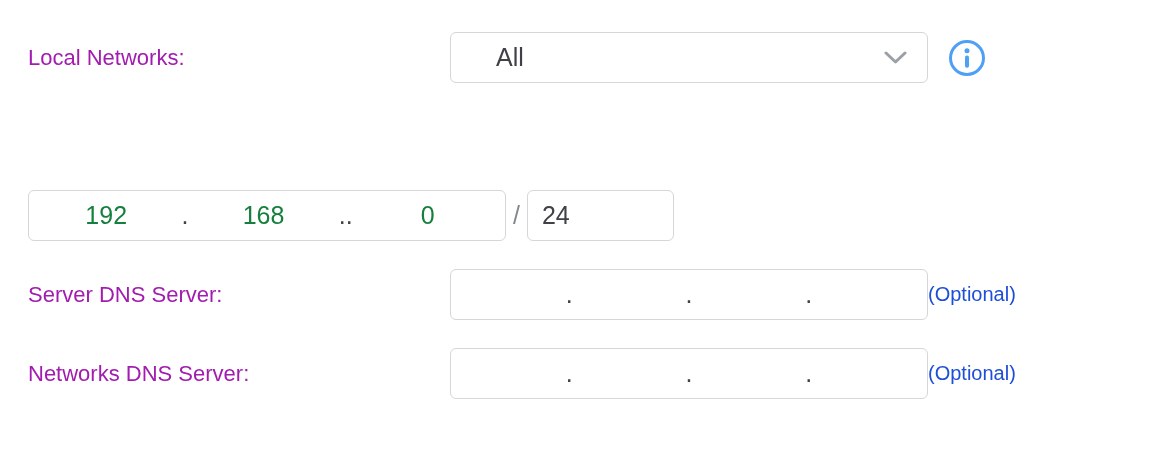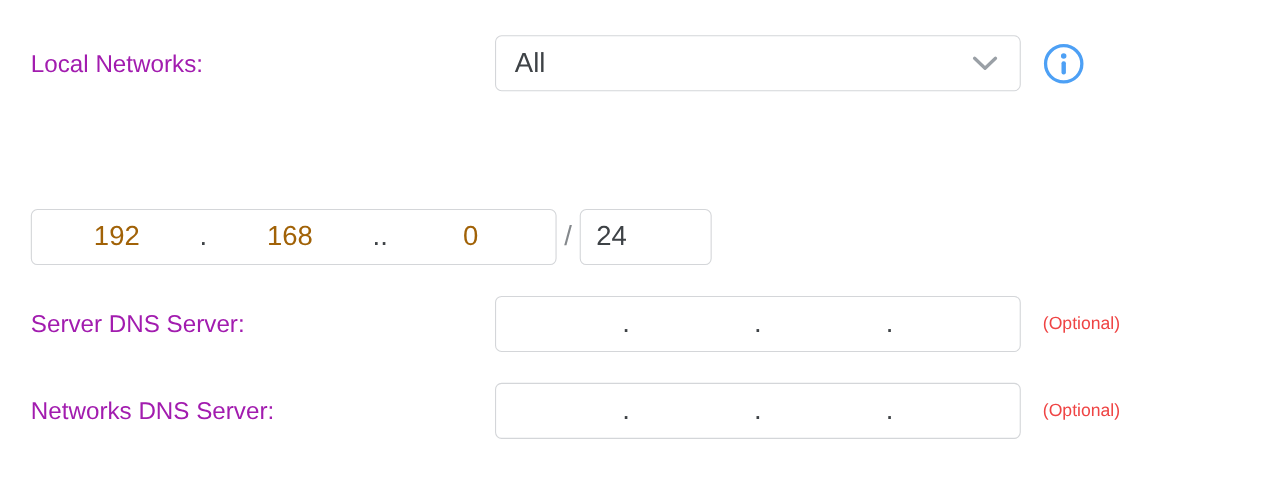--- a/index.html
+++ b/index.html
@@ -18,39 +18,39 @@
     white-space: nowrap;
   }
   .control { display: flex; align-items: center; }
   .box {
     width: 478px; height: 51px;
     border: 1.5px solid #d4d6d9; border-radius: 6px;
     background: #fff;
     display: flex; align-items: center;
   }
   .select-box { padding: 0 20px 0 17px; justify-content: space-between; cursor: pointer; }
-  .select-value { font-size: 25px; color: #3e4246; }
+  .select-value { font-size: 25px; color: #3e4246; margin-left: 28px; }
   .chevron { flex: 0 0 auto; }
   .info-wrap { margin-left: 19px; width: 40px; height: 40px; display: flex; cursor: pointer; }
   .ip-box { padding: 0 2px; }
   .octet {
     flex: 1 1 0; min-width: 0; height: 100%;
     border: none; outline: none; background: transparent;
-    text-align: center; font-size: 25px; color: #a16207;
+    text-align: center; font-size: 25px; color: #15803d;
     font-family: inherit; padding: 0;
   }
   .dot { flex: 0 0 auto; font-size: 25px; color: #3e4246; line-height: 51px; }
   .slash { margin: 0 7px; font-size: 25px; color: #84888c; }
   .prefix-box {
-    width: 120px; height: 51px;
+    width: 147px; height: 51px;
     border: 1.5px solid #d4d6d9; border-radius: 6px;
     font-size: 25px; color: #3e4246; font-family: inherit;
     padding: 0 0 0 14px; outline: none; background: #fff;
   }
-  .optional { margin-left: 20px; font-size: 16px; color: #ef4444; }
+  .optional { font-size: 20px; color: #1d4ed8; }
 </style>
 </head>
 <body>
 
 <div class="form">
 
   <div class="row">
     <div class="label">Local Networks:</div>
     <div class="control">
       <div class="box select-box">

